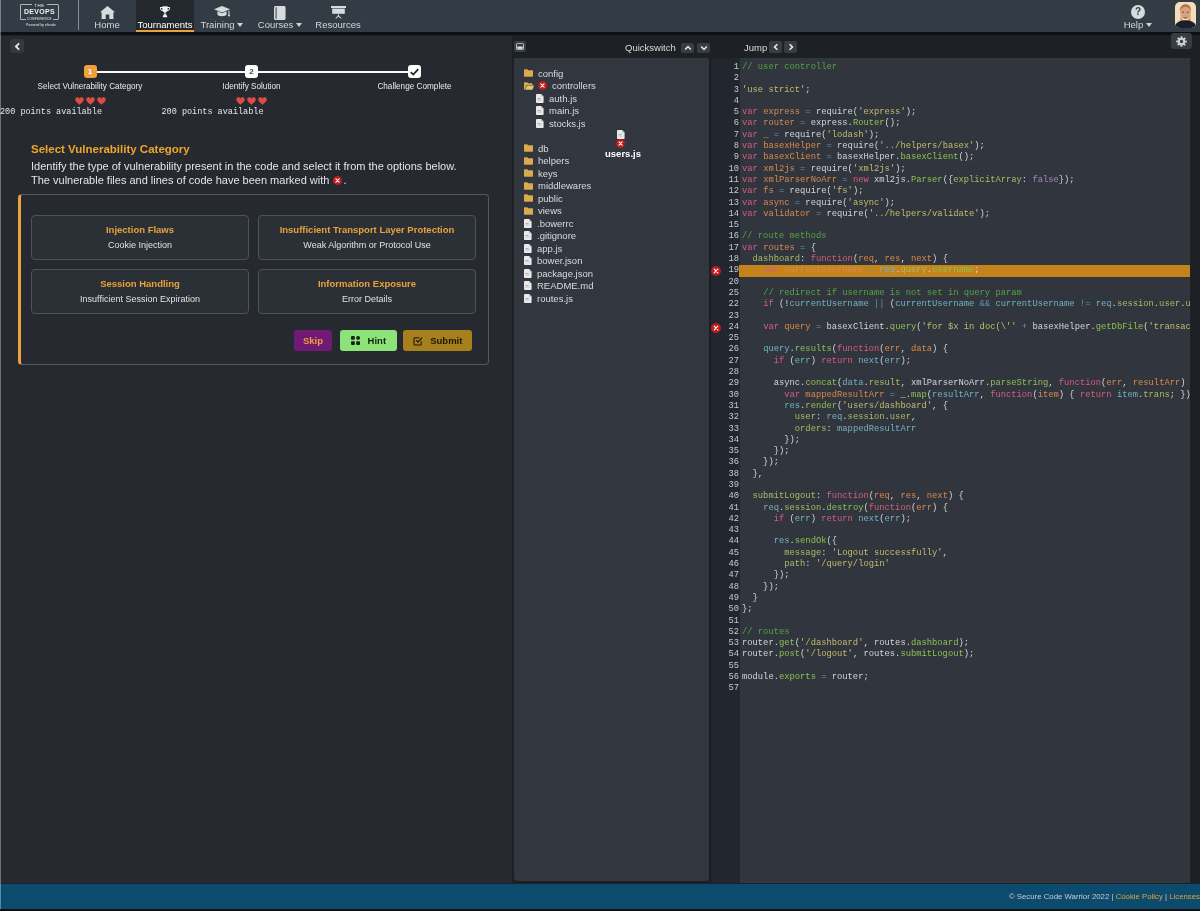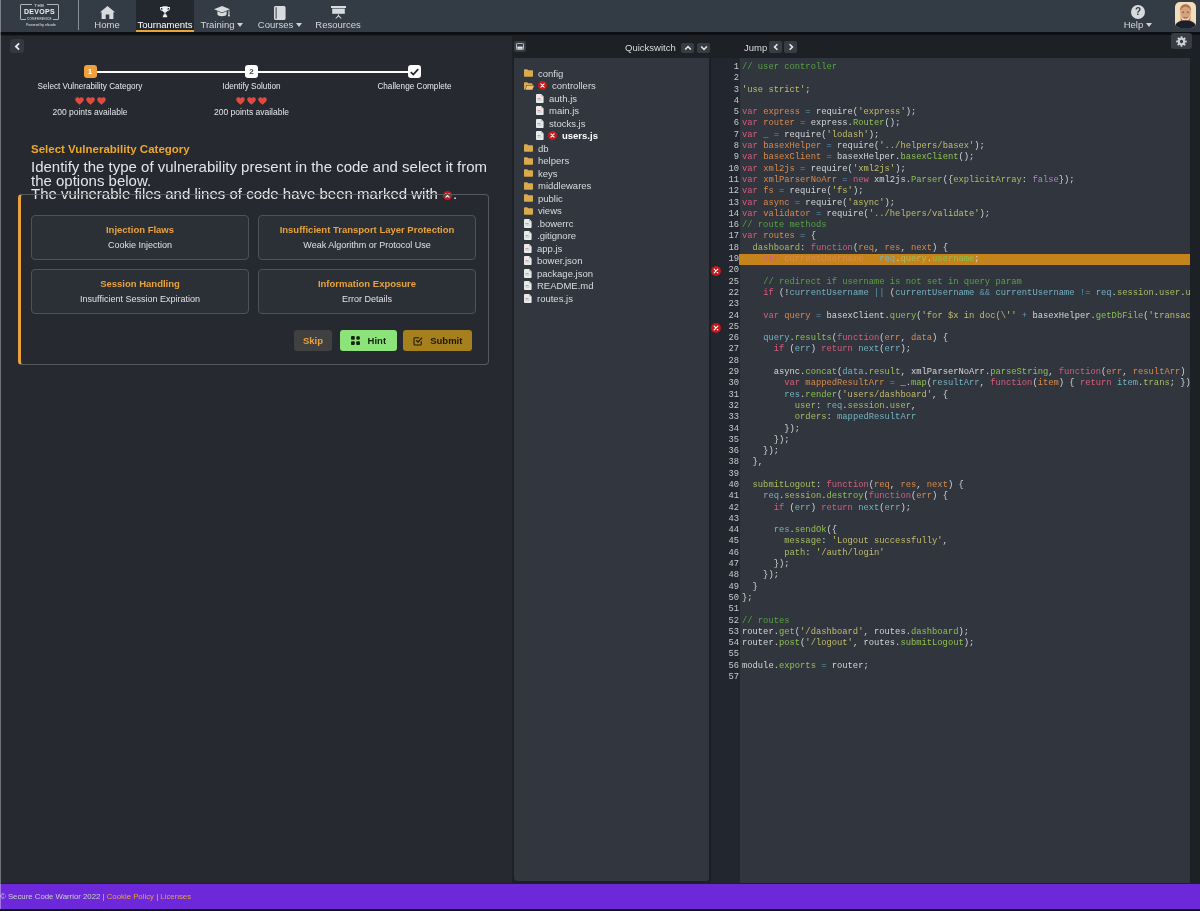--- a/index.html
+++ b/index.html
@@ -44,46 +44,46 @@
 .trow .xb { margin-left:-1px; }
 #gutter { position:absolute; left:709px; top:58px; width:31px; height:825px; background:#22262e; border-left:2px solid #1b1e24; }
 #codebg { position:absolute; left:740px; top:58px; width:450px; height:825px; background:#31353e; }
 #code { position:absolute; left:710px; top:62px; width:480px; height:821px; font-family:"Liberation Mono",monospace; font-size:8.8px; line-height:11.3px; overflow:hidden; }
 .cl { display:flex; height:11.3px; white-space:pre; }
 .ln { width:29px; flex:none; text-align:right; color:#c7cbd0; }
 .cd { flex:1; padding-left:3px; overflow:hidden;font-family:Liberation Mono, monospace; }
 .cd.hl { background:#c5831c; }
 .c { color:#55a343; } .k { color:#d65d7e; } .o { color:#db8a4a; } .op { color:#5d97b5; }
 .s { color:#c3bd6a; } .key { color:#a9bd60; } .fn { color:#8dc051; } .t { color:#74b3c2; }
-.p { color:#d4d6d8; } .b { color:#a886c0; }
+.p { color:#d4d6d8; } .b { color:#a886c0;flex-direction:column; }
 .mark { position:absolute; width:10px; height:10px; }
 
 #stepline { position:absolute; left:95px; top:34.5px; width:314px; height:2px; background:#fbfbfb; }
 .stepbox { position:absolute; top:29px; width:13px; height:13px; border-radius:3px; font-size:8px; font-weight:bold; display:flex; align-items:center; justify-content:center; }
 .stepbox.on { background:#f0a03c; color:#fff; }
 .stepbox.off { background:#fff; color:#43484d; }
 .slabel { position:absolute; top:46px; width:180px; text-align:center; color:#e8eaeb; font-size:8.2px; }
 .shearts { position:absolute; top:54.5px; width:180px; text-align:center; }
 .shearts svg { margin:0 1px; }
-.spoints { position:absolute; top:70.5px; width:180px; text-align:center; color:#e4e6e8; font-size:8.5px; }
+.spoints { position:absolute; top:70.5px; width:180px; color:#e4e6e8; font-size:8.5px;font-family:Liberation Mono, monospace; }
 
 #chead { position:absolute; left:31px; top:107px; color:#eda729; font-size:11.5px; font-weight:bold; }
-#cdesc { position:absolute; left:31px; top:124px; color:#e3e5e6; font-size:15px; line-height:13.5px; }
+#cdesc { position:absolute; left:31px; top:124px; color:#e3e5e6; font-size:11px; line-height:13.5px; }
 #cdesc .xb { vertical-align:-1px; margin:0 1px; }
 #cbox { position:absolute; left:18px; top:158px; width:471px; height:171px; border:1px solid #56595e; border-radius:4px; border-left:3px solid #e9a23c; }
 .card { position:absolute; width:218px; height:45px; background:#2b3036; border:1px solid #4d5359; border-radius:4px; text-align:center; }
 .card .t1 { margin-top:8px; color:#e9a23c; font-size:9.5px; font-weight:bold; }
 .card .t2 { margin-top:5px; color:#dfe1e3; font-size:9px; }
 .btn { position:absolute; top:135px; height:21px; border-radius:3px; font-size:9.5px; font-weight:bold; display:flex; align-items:center; justify-content:center; }
-#btn-skip { left:273px; width:38px; background:#404040; color:#e9a23c; }
+#btn-skip { left:273px; width:38px; background:#701a75; color:#e9a23c; }
 #btn-hint { left:319px; width:57px; background:#8ce37a; color:#10240c; }
 #btn-sub { left:382px; width:69px; background:#a6801d; color:#1f1803; }
 .btn svg { margin-right:5px; }
 
-#footer { position:absolute; left:0; top:884px; width:1200px; height:25px; background:#6d28d9; text-align:left; color:#c9ccce; font-size:7.8px; padding-top:8px; }
+#footer { position:absolute; left:0; top:884px; width:1200px; height:25px; background:#0c4a6e; text-align:right; color:#c9ccce; font-size:7.8px; padding-top:8px; }
 #footer a { color:#e2a33b; text-decoration:none; }
 </style></head>
 <body>
 <div id="app">
   <div id="edgeline"></div>
   <div id="nav">
     <div id="logo">
         <div class="the"><span>THE</span></div>
         <div class="dev">DEVOPS</div>
         <div class="conf"><span>CONFERENCE</span></div>
@@ -388,20 +388,21 @@
 <div class="cl"><span class="ln">5</span><span class="cd"><span class="k">var</span><span class="p"> </span><span class="o">express</span><span class="p"> </span><span class="op">=</span><span class="p"> require(</span><span class="s">'express'</span><span class="p">);</span></span></div>
 <div class="cl"><span class="ln">6</span><span class="cd"><span class="k">var</span><span class="p"> </span><span class="o">router</span><span class="p"> </span><span class="op">=</span><span class="p"> express.</span><span class="fn">Router</span><span class="p">();</span></span></div>
 <div class="cl"><span class="ln">7</span><span class="cd"><span class="k">var</span><span class="p"> </span><span class="o">_</span><span class="p"> </span><span class="op">=</span><span class="p"> require(</span><span class="s">'lodash'</span><span class="p">);</span></span></div>
 <div class="cl"><span class="ln">8</span><span class="cd"><span class="k">var</span><span class="p"> </span><span class="o">basexHelper</span><span class="p"> </span><span class="op">=</span><span class="p"> require(</span><span class="s">'../helpers/basex'</span><span class="p">);</span></span></div>
 <div class="cl"><span class="ln">9</span><span class="cd"><span class="k">var</span><span class="p"> </span><span class="o">basexClient</span><span class="p"> </span><span class="op">=</span><span class="p"> basexHelper.</span><span class="fn">basexClient</span><span class="p">();</span></span></div>
 <div class="cl"><span class="ln">10</span><span class="cd"><span class="k">var</span><span class="p"> </span><span class="o">xml2js</span><span class="p"> </span><span class="op">=</span><span class="p"> require(</span><span class="s">'xml2js'</span><span class="p">);</span></span></div>
 <div class="cl"><span class="ln">11</span><span class="cd"><span class="k">var</span><span class="p"> </span><span class="o">xmlParserNoArr</span><span class="p"> </span><span class="op">=</span><span class="p"> </span><span class="k">new</span><span class="p"> xml2js.</span><span class="fn">Parser</span><span class="p">({</span><span class="key">explicitArray</span><span class="p">: </span><span class="b">false</span><span class="p">});</span></span></div>
 <div class="cl"><span class="ln">12</span><span class="cd"><span class="k">var</span><span class="p"> </span><span class="o">fs</span><span class="p"> </span><span class="op">=</span><span class="p"> require(</span><span class="s">'fs'</span><span class="p">);</span></span></div>
 <div class="cl"><span class="ln">13</span><span class="cd"><span class="k">var</span><span class="p"> </span><span class="o">async</span><span class="p"> </span><span class="op">=</span><span class="p"> require(</span><span class="s">'async'</span><span class="p">);</span></span></div>
 <div class="cl"><span class="ln">14</span><span class="cd"><span class="k">var</span><span class="p"> </span><span class="o">validator</span><span class="p"> </span><span class="op">=</span><span class="p"> require(</span><span class="s">'../helpers/validate'</span><span class="p">);</span></span></div>
+<div class="cl"><span class="ln">15</span><span class="cd"></span></div>
 <div class="cl"><span class="ln">16</span><span class="cd"><span class="c">// route methods</span></span></div>
 <div class="cl"><span class="ln">17</span><span class="cd"><span class="k">var</span><span class="p"> </span><span class="o">routes</span><span class="p"> </span><span class="op">=</span><span class="p"> {</span></span></div>
 <div class="cl"><span class="ln">18</span><span class="cd"><span class="p">  </span><span class="key">dashboard</span><span class="p">: </span><span class="k">function</span><span class="p">(</span><span class="o">req</span><span class="p">, </span><span class="o">res</span><span class="p">, </span><span class="o">next</span><span class="p">) {</span></span></div>
 <div class="cl"><span class="ln">19</span><span class="cd hl"><span class="p">    </span><span class="k">var</span><span class="p"> </span><span class="o">currentUsername</span><span class="p"> </span><span class="op">=</span><span class="p"> </span><span class="t">req</span><span class="p">.</span><span class="key">query</span><span class="p">.</span><span class="fn">username</span><span class="p">;</span></span></div>
 <div class="cl"><span class="ln">20</span><span class="cd"></span></div>
 <div class="cl"><span class="ln">25</span><span class="cd"><span class="p">    </span><span class="c">// redirect if username is not set in query param</span></span></div>
 <div class="cl"><span class="ln">22</span><span class="cd"><span class="p">    </span><span class="k">if</span><span class="p"> (!</span><span class="t">currentUsername</span><span class="p"> </span><span class="op">||</span><span class="p"> (</span><span class="t">currentUsername</span><span class="p"> </span><span class="op">&amp;&amp;</span><span class="p"> </span><span class="t">currentUsername</span><span class="p"> </span><span class="op">!=</span><span class="p"> </span><span class="t">req</span><span class="p">.</span><span class="key">session</span><span class="p">.</span><span class="key">user</span><span class="p">.</span><span class="key">username</span></span></div>
 <div class="cl"><span class="ln">23</span><span class="cd"></span></div>
 <div class="cl"><span class="ln">24</span><span class="cd"><span class="p">    </span><span class="k">var</span><span class="p"> </span><span class="o">query</span><span class="p"> </span><span class="op">=</span><span class="p"> basexClient.</span><span class="fn">query</span><span class="p">(</span><span class="s">'for $x in doc(\''</span><span class="p"> </span><span class="op">+</span><span class="p"> basexHelper.</span><span class="fn">getDbFile</span><span class="p">(</span><span class="s">'transactions'</span></span></div>
 <div class="cl"><span class="ln">25</span><span class="cd"></span></div>
@@ -417,21 +418,21 @@
 <div class="cl"><span class="ln">35</span><span class="cd"><span class="p">      });</span></span></div>
 <div class="cl"><span class="ln">36</span><span class="cd"><span class="p">    });</span></span></div>
 <div class="cl"><span class="ln">38</span><span class="cd"><span class="p">  },</span></span></div>
 <div class="cl"><span class="ln">39</span><span class="cd"></span></div>
 <div class="cl"><span class="ln">40</span><span class="cd"><span class="p">  </span><span class="key">submitLogout</span><span class="p">: </span><span class="k">function</span><span class="p">(</span><span class="o">req</span><span class="p">, </span><span class="o">res</span><span class="p">, </span><span class="o">next</span><span class="p">) {</span></span></div>
 <div class="cl"><span class="ln">41</span><span class="cd"><span class="p">    </span><span class="t">req</span><span class="p">.</span><span class="key">session</span><span class="p">.</span><span class="fn">destroy</span><span class="p">(</span><span class="k">function</span><span class="p">(</span><span class="o">err</span><span class="p">) {</span></span></div>
 <div class="cl"><span class="ln">42</span><span class="cd"><span class="p">      </span><span class="k">if</span><span class="p"> (</span><span class="t">err</span><span class="p">) </span><span class="k">return</span><span class="p"> </span><span class="t">next</span><span class="p">(</span><span class="t">err</span><span class="p">);</span></span></div>
 <div class="cl"><span class="ln">43</span><span class="cd"></span></div>
 <div class="cl"><span class="ln">44</span><span class="cd"><span class="p">      </span><span class="t">res</span><span class="p">.</span><span class="fn">sendOk</span><span class="p">({</span></span></div>
 <div class="cl"><span class="ln">45</span><span class="cd"><span class="p">        </span><span class="key">message</span><span class="p">: </span><span class="s">'Logout successfully'</span><span class="p">,</span></span></div>
-<div class="cl"><span class="ln">46</span><span class="cd"><span class="p">        </span><span class="key">path</span><span class="p">: </span><span class="s">'/auth/login'</span></span></div>
+<div class="cl"><span class="ln">46</span><span class="cd"><span class="p">        </span><span class="key">path</span><span class="p">: </span><span class="s">'/query/login'</span></span></div>
 <div class="cl"><span class="ln">47</span><span class="cd"><span class="p">      });</span></span></div>
 <div class="cl"><span class="ln">48</span><span class="cd"><span class="p">    });</span></span></div>
 <div class="cl"><span class="ln">49</span><span class="cd"><span class="p">  }</span></span></div>
 <div class="cl"><span class="ln">50</span><span class="cd"><span class="p">};</span></span></div>
 <div class="cl"><span class="ln">51</span><span class="cd"></span></div>
 <div class="cl"><span class="ln">52</span><span class="cd"><span class="c">// routes</span></span></div>
 <div class="cl"><span class="ln">53</span><span class="cd"><span class="p">router.</span><span class="fn">get</span><span class="p">(</span><span class="s">'/dashboard'</span><span class="p">, routes.</span><span class="fn">dashboard</span><span class="p">);</span></span></div>
 <div class="cl"><span class="ln">54</span><span class="cd"><span class="p">router.</span><span class="fn">post</span><span class="p">(</span><span class="s">'/logout'</span><span class="p">, routes.</span><span class="fn">submitLogout</span><span class="p">);</span></span></div>
 <div class="cl"><span class="ln">55</span><span class="cd"></span></div>
 <div class="cl"><span class="ln">56</span><span class="cd"><span class="p">module.</span><span class="fn">exports</span><span class="p"> </span><span class="op">=</span><span class="p"> router;</span></span></div>

